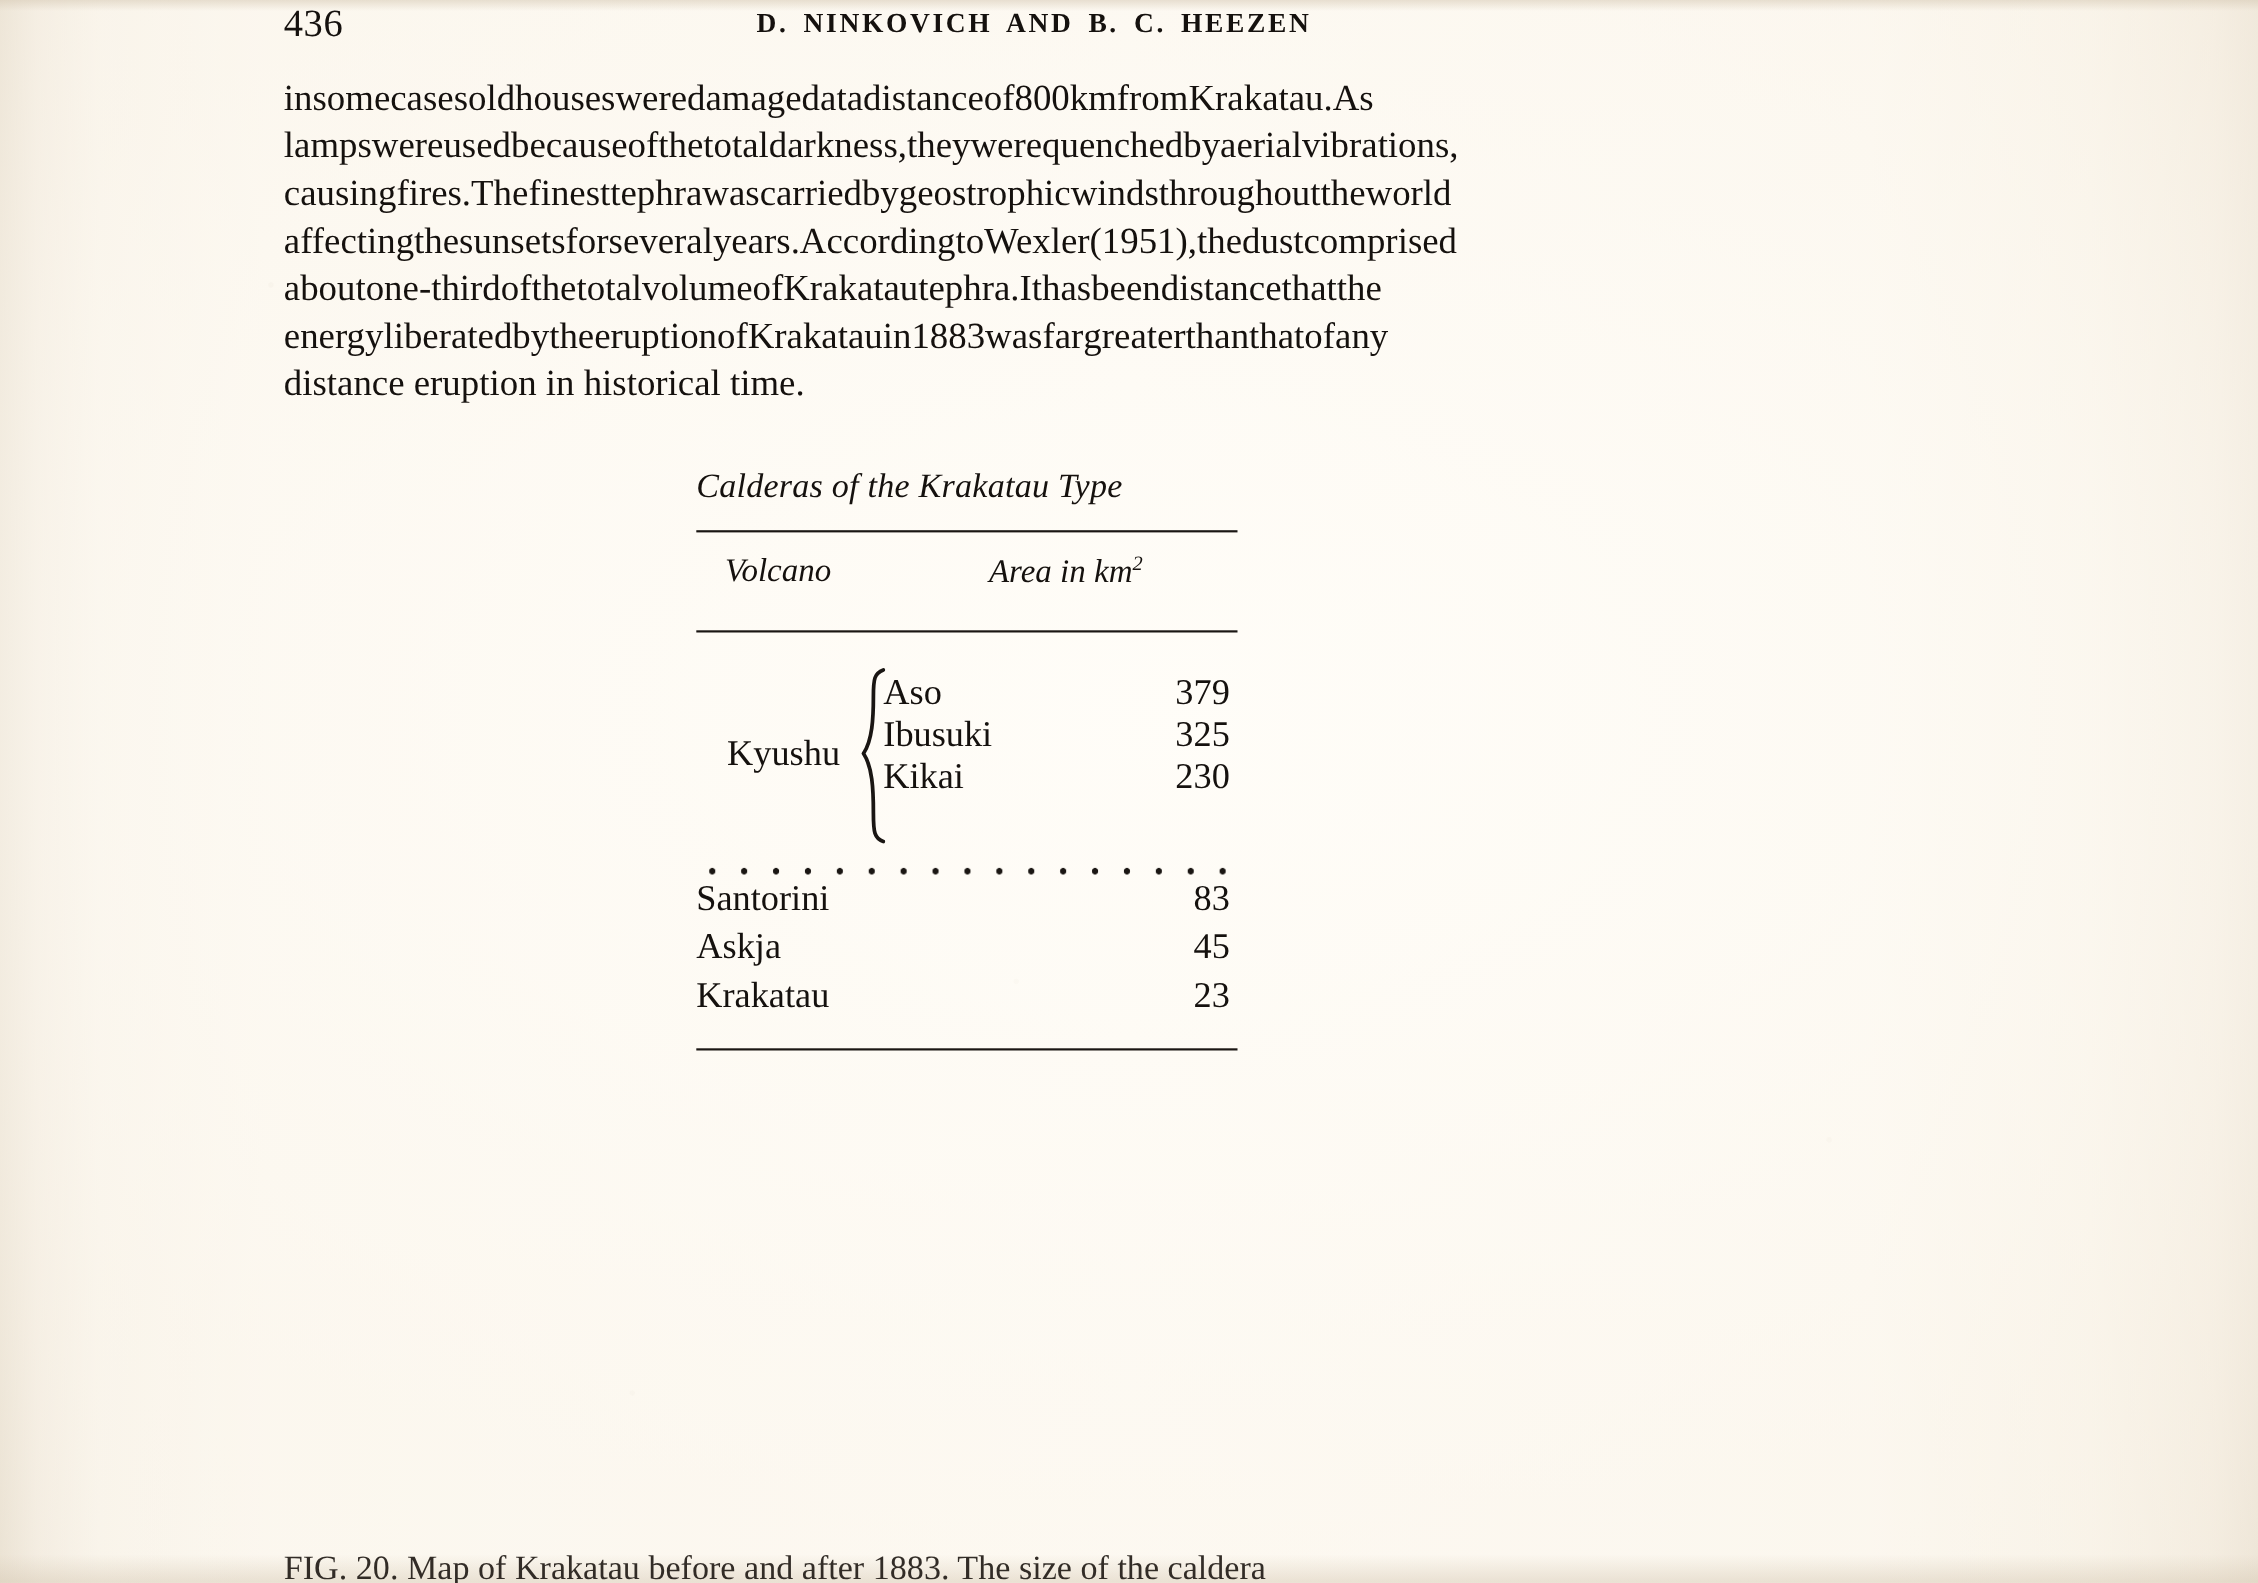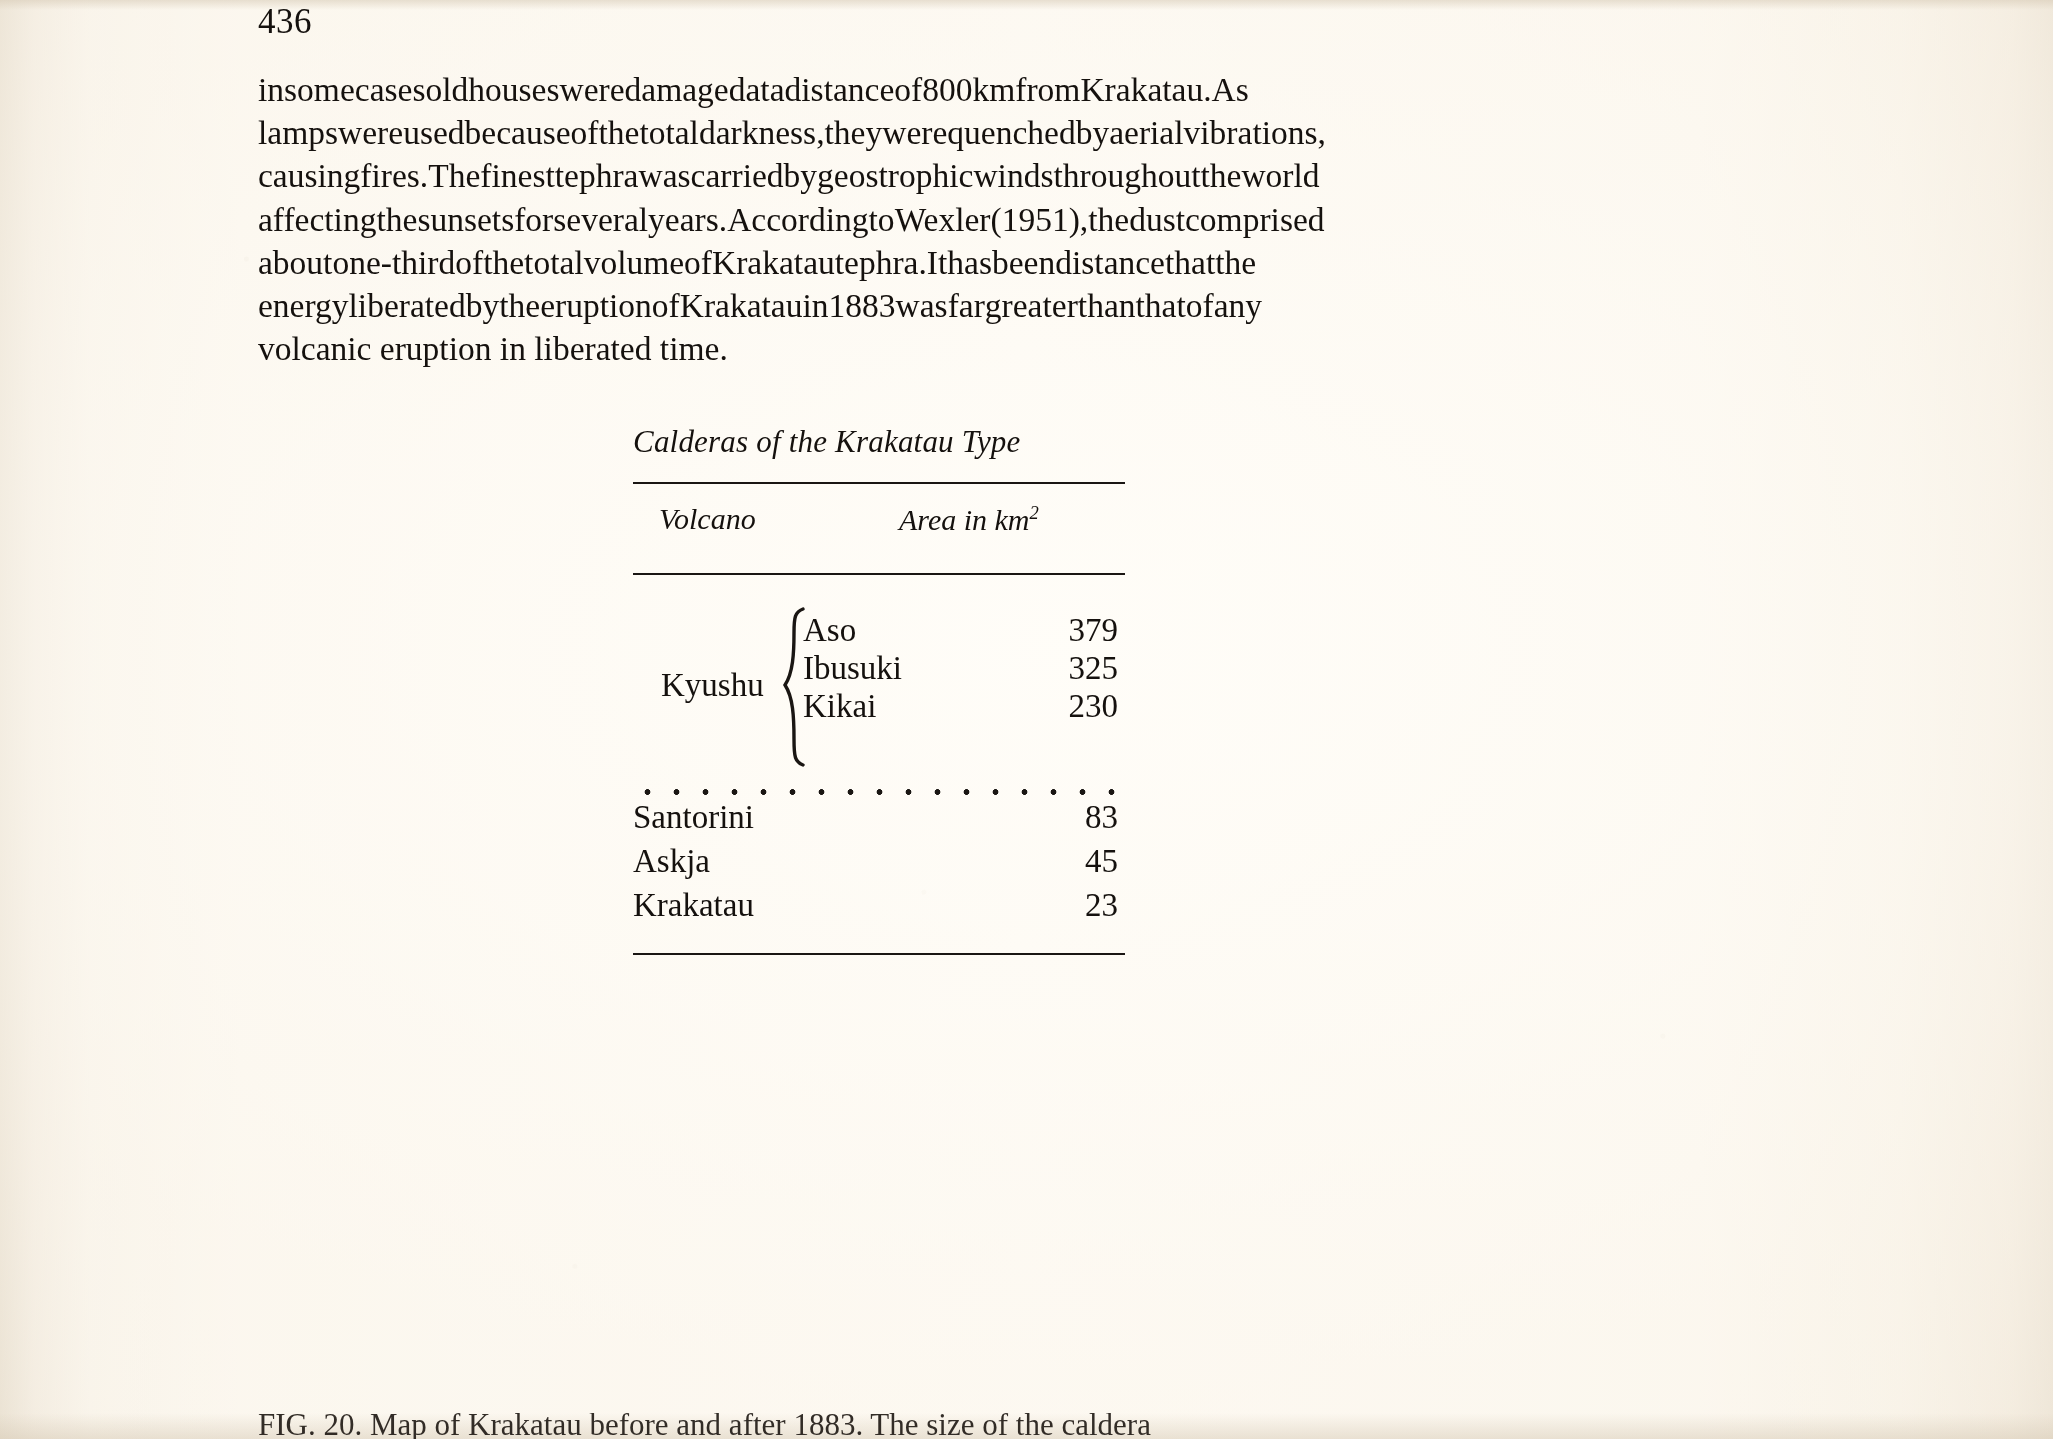--- a/index.html
+++ b/index.html
@@ -228,20 +228,21 @@
 <body>
 
 <div id="page"></div>
 <div id="grain"></div>
 <div id="edge-top"></div>
 <div id="edge-bottom"></div>
 
 <div class="content">
 
   <div class="folio">436</div>
+  <div class="running-head">D. NINKOVICH AND B. C. HEEZEN</div>
 
   <div class="body-block">
     <div class="body-line justify">
         <span>in</span>
         <span>some</span>
         <span>cases</span>
         <span>old</span>
         <span>houses</span>
         <span>were</span>
         <span>damaged</span>
@@ -329,21 +330,21 @@
         <span>in</span>
         <span>1883</span>
         <span>was</span>
         <span>far</span>
         <span>greater</span>
         <span>than</span>
         <span>that</span>
         <span>of</span>
         <span>any</span>
       </div>
-    <div class="body-line">volcanic eruption in liberated time.</div>
+    <div class="body-line">distance eruption in historical time.</div>
   </div>
 
   <div class="table-block">
 
 
     <div class="table-caption">Calderas of the Krakatau Type</div>
 
     <div class="rule"></div>
 
     <div class="head-row">

